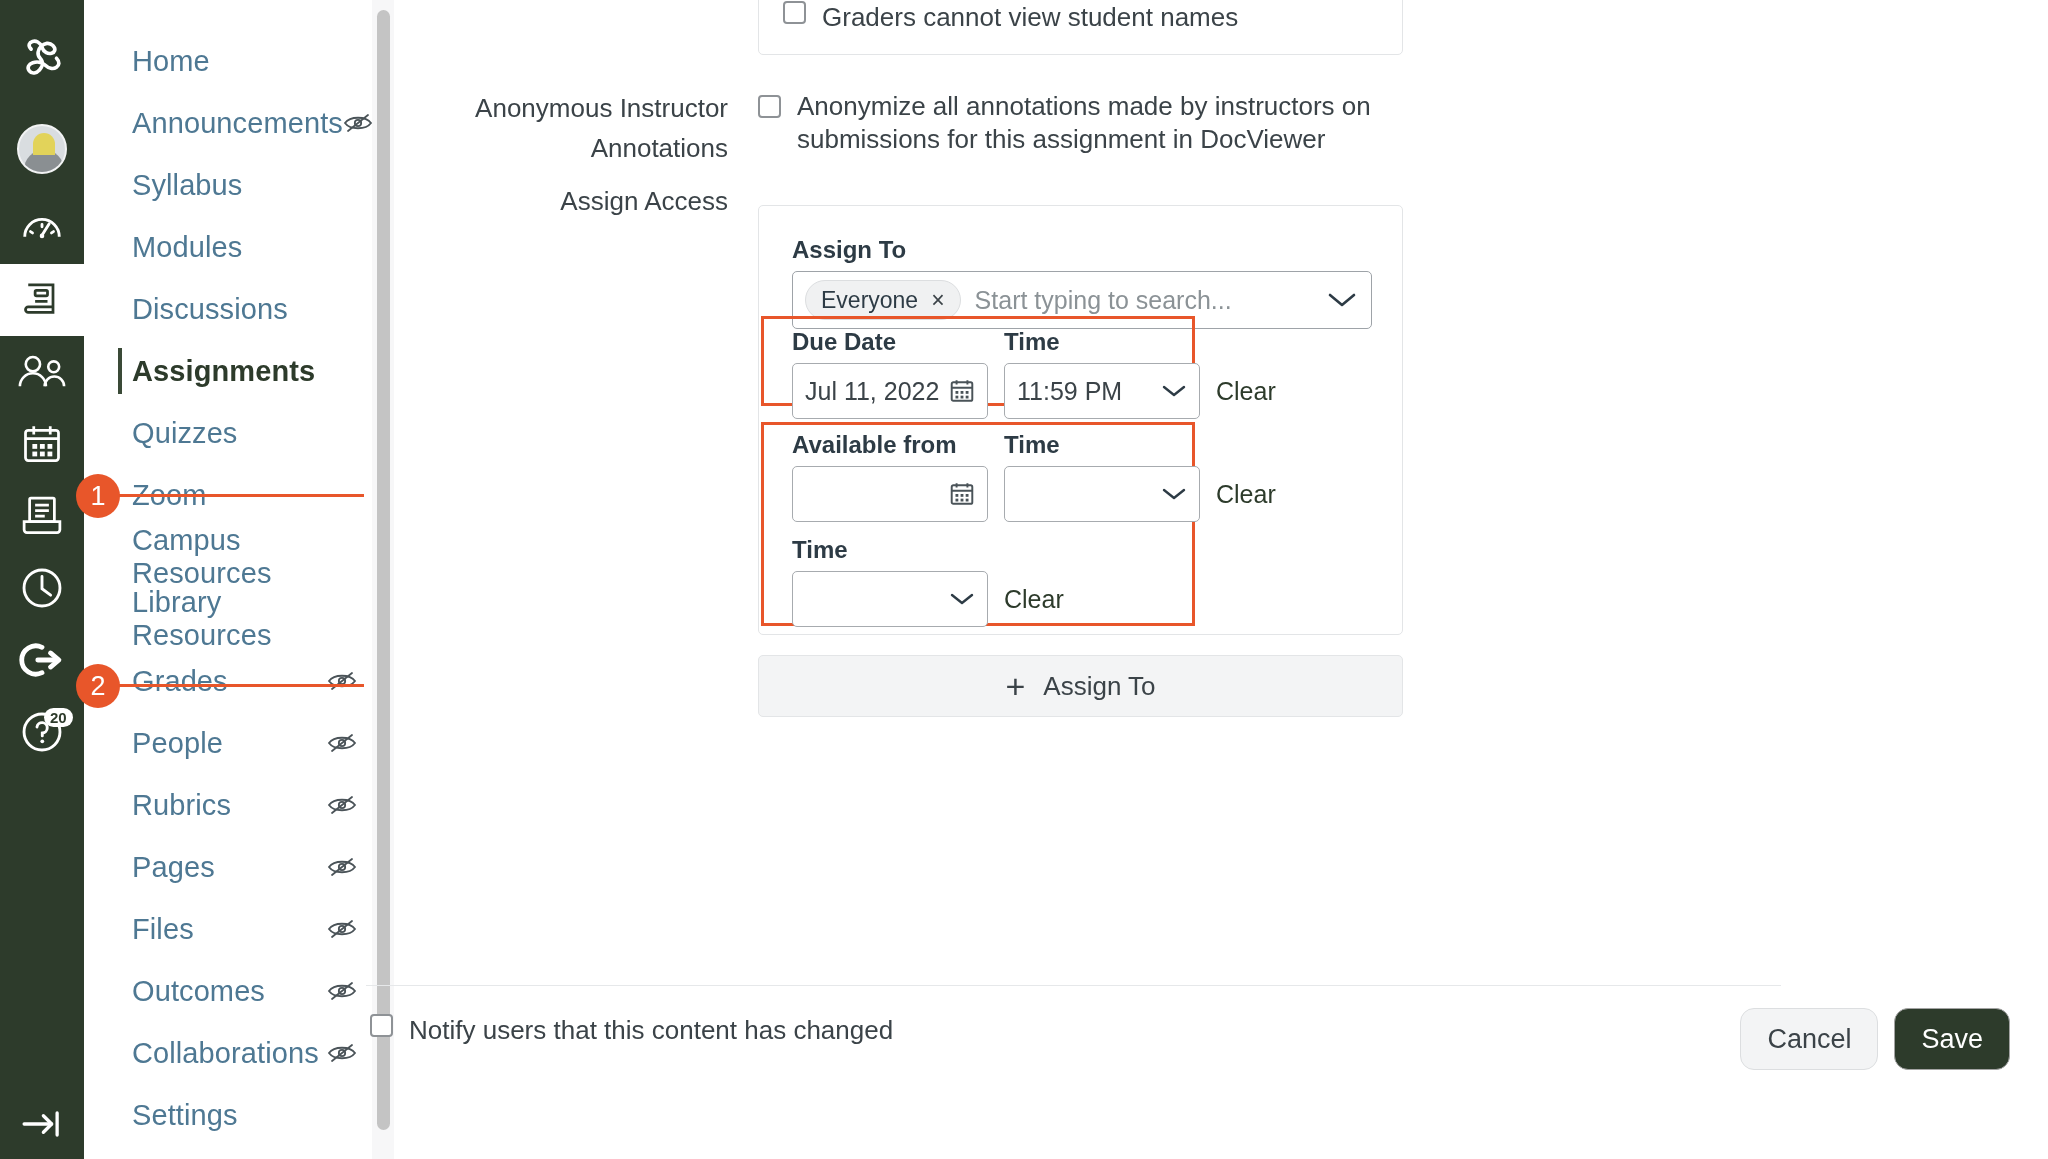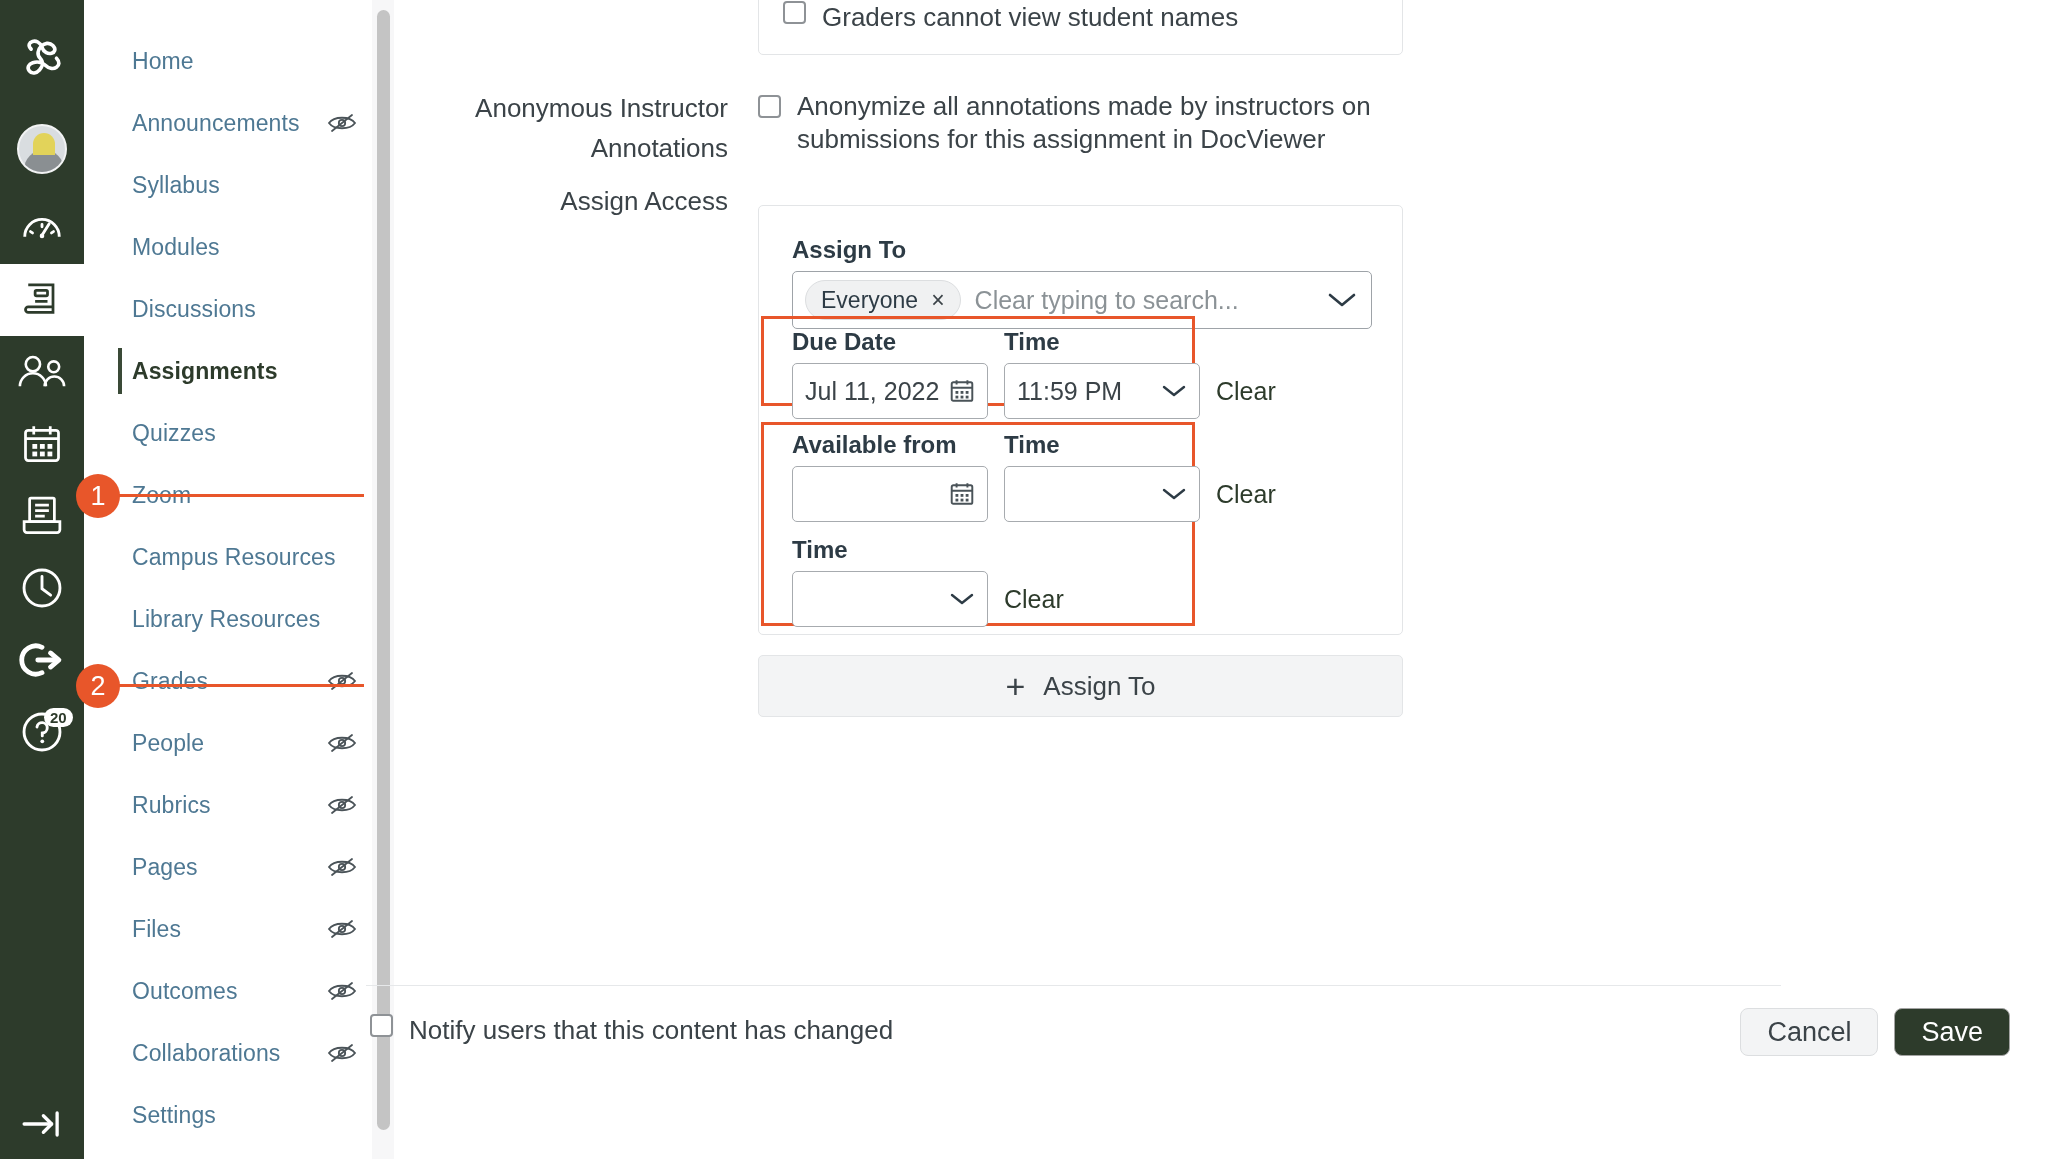--- a/index.html
+++ b/index.html
@@ -94,21 +94,21 @@
     border-right: 1px solid #e8eaec;
     padding-top: 30px;
   }
   .cnav-item {
     position: relative;
     height: 62px;
     display: flex;
     align-items: center;
     padding-left: 48px;
     padding-right: 26px;
-    font-size: 23px;
+    font-size: 29px;
     color: #4e7893;
     letter-spacing: .1px;
   }
   .cnav-item.active {
     color: #2d3b2b;
     font-weight: bold;
   }
   .cnav-item.active::before {
     content: "";
     position: absolute;
@@ -324,22 +324,22 @@
     position: absolute;
     left: -28px; top: 1014px;
   }
   #footer-buttons {
     position: absolute;
     right: 38px; top: 1008px;
     display: flex;
     gap: 16px;
   }
   .btn {
-    height: 48px;
-    border-radius: 8px;
+    height: 62px;
+    border-radius: 14px;
     font-size: 27px;
     display: flex;
     align-items: center;
     justify-content: center;
     padding: 0 26px;
   }
   #btn-cancel {
     background: #f3f4f5;
     border: 1px solid #dcdee0;
     color: #3b4348;
@@ -628,21 +628,21 @@
 
     <div id="assign-card">
 
       <div id="assign-to-block">
         <div class="field-label">Assign To</div>
         <div id="assign-to-input">
           <span class="pill">
             <span>Everyone</span>
             <span class="pill-x">×</span>
           </span>
-          <span class="placeholder-txt">Clear typing to search...</span>
+          <span class="placeholder-txt">Start typing to search...</span>
           <span class="chev">
             <svg width="30" height="18" viewBox="0 0 30 18" fill="none" stroke="#2d3b45" stroke-width="2.6">
               <path d="M3 4 L15 14 L27 4" stroke-linecap="round" stroke-linejoin="round"></path>
             </svg>
           </span>
         </div>
       </div>
 
       <div class="hl-box" id="hl-1"></div>
       <div class="hl-box" id="hl-2"></div>

